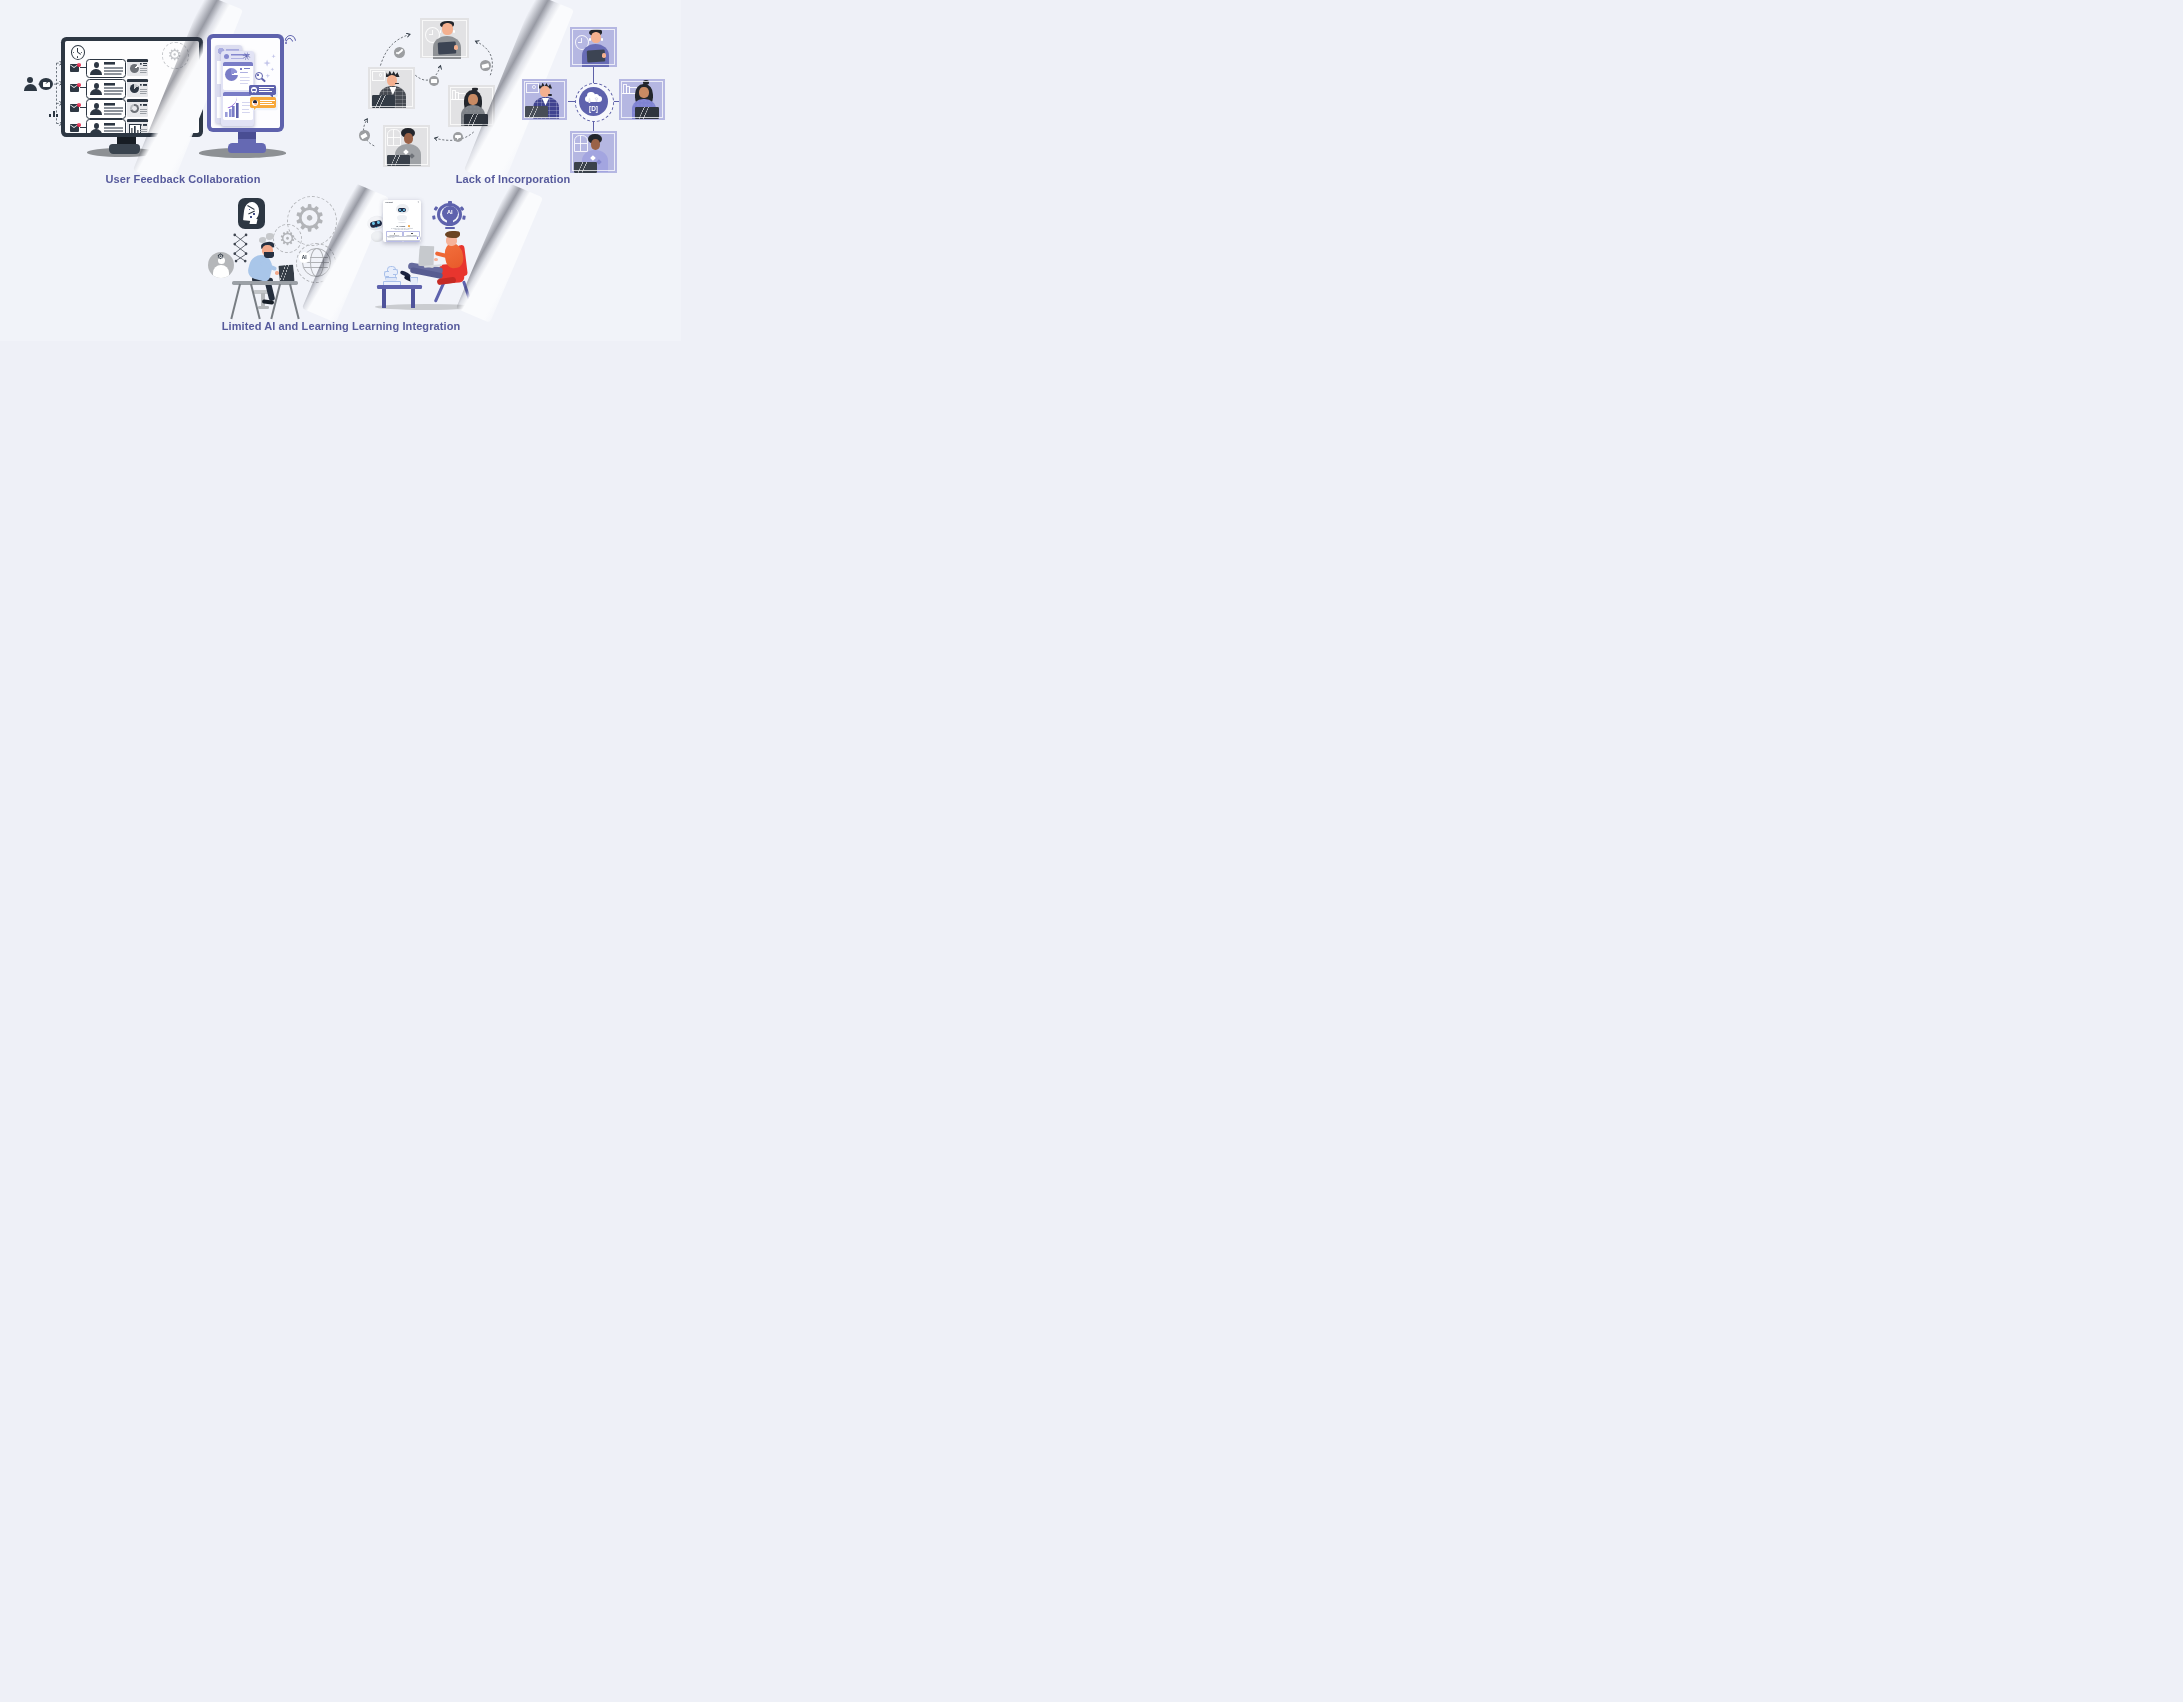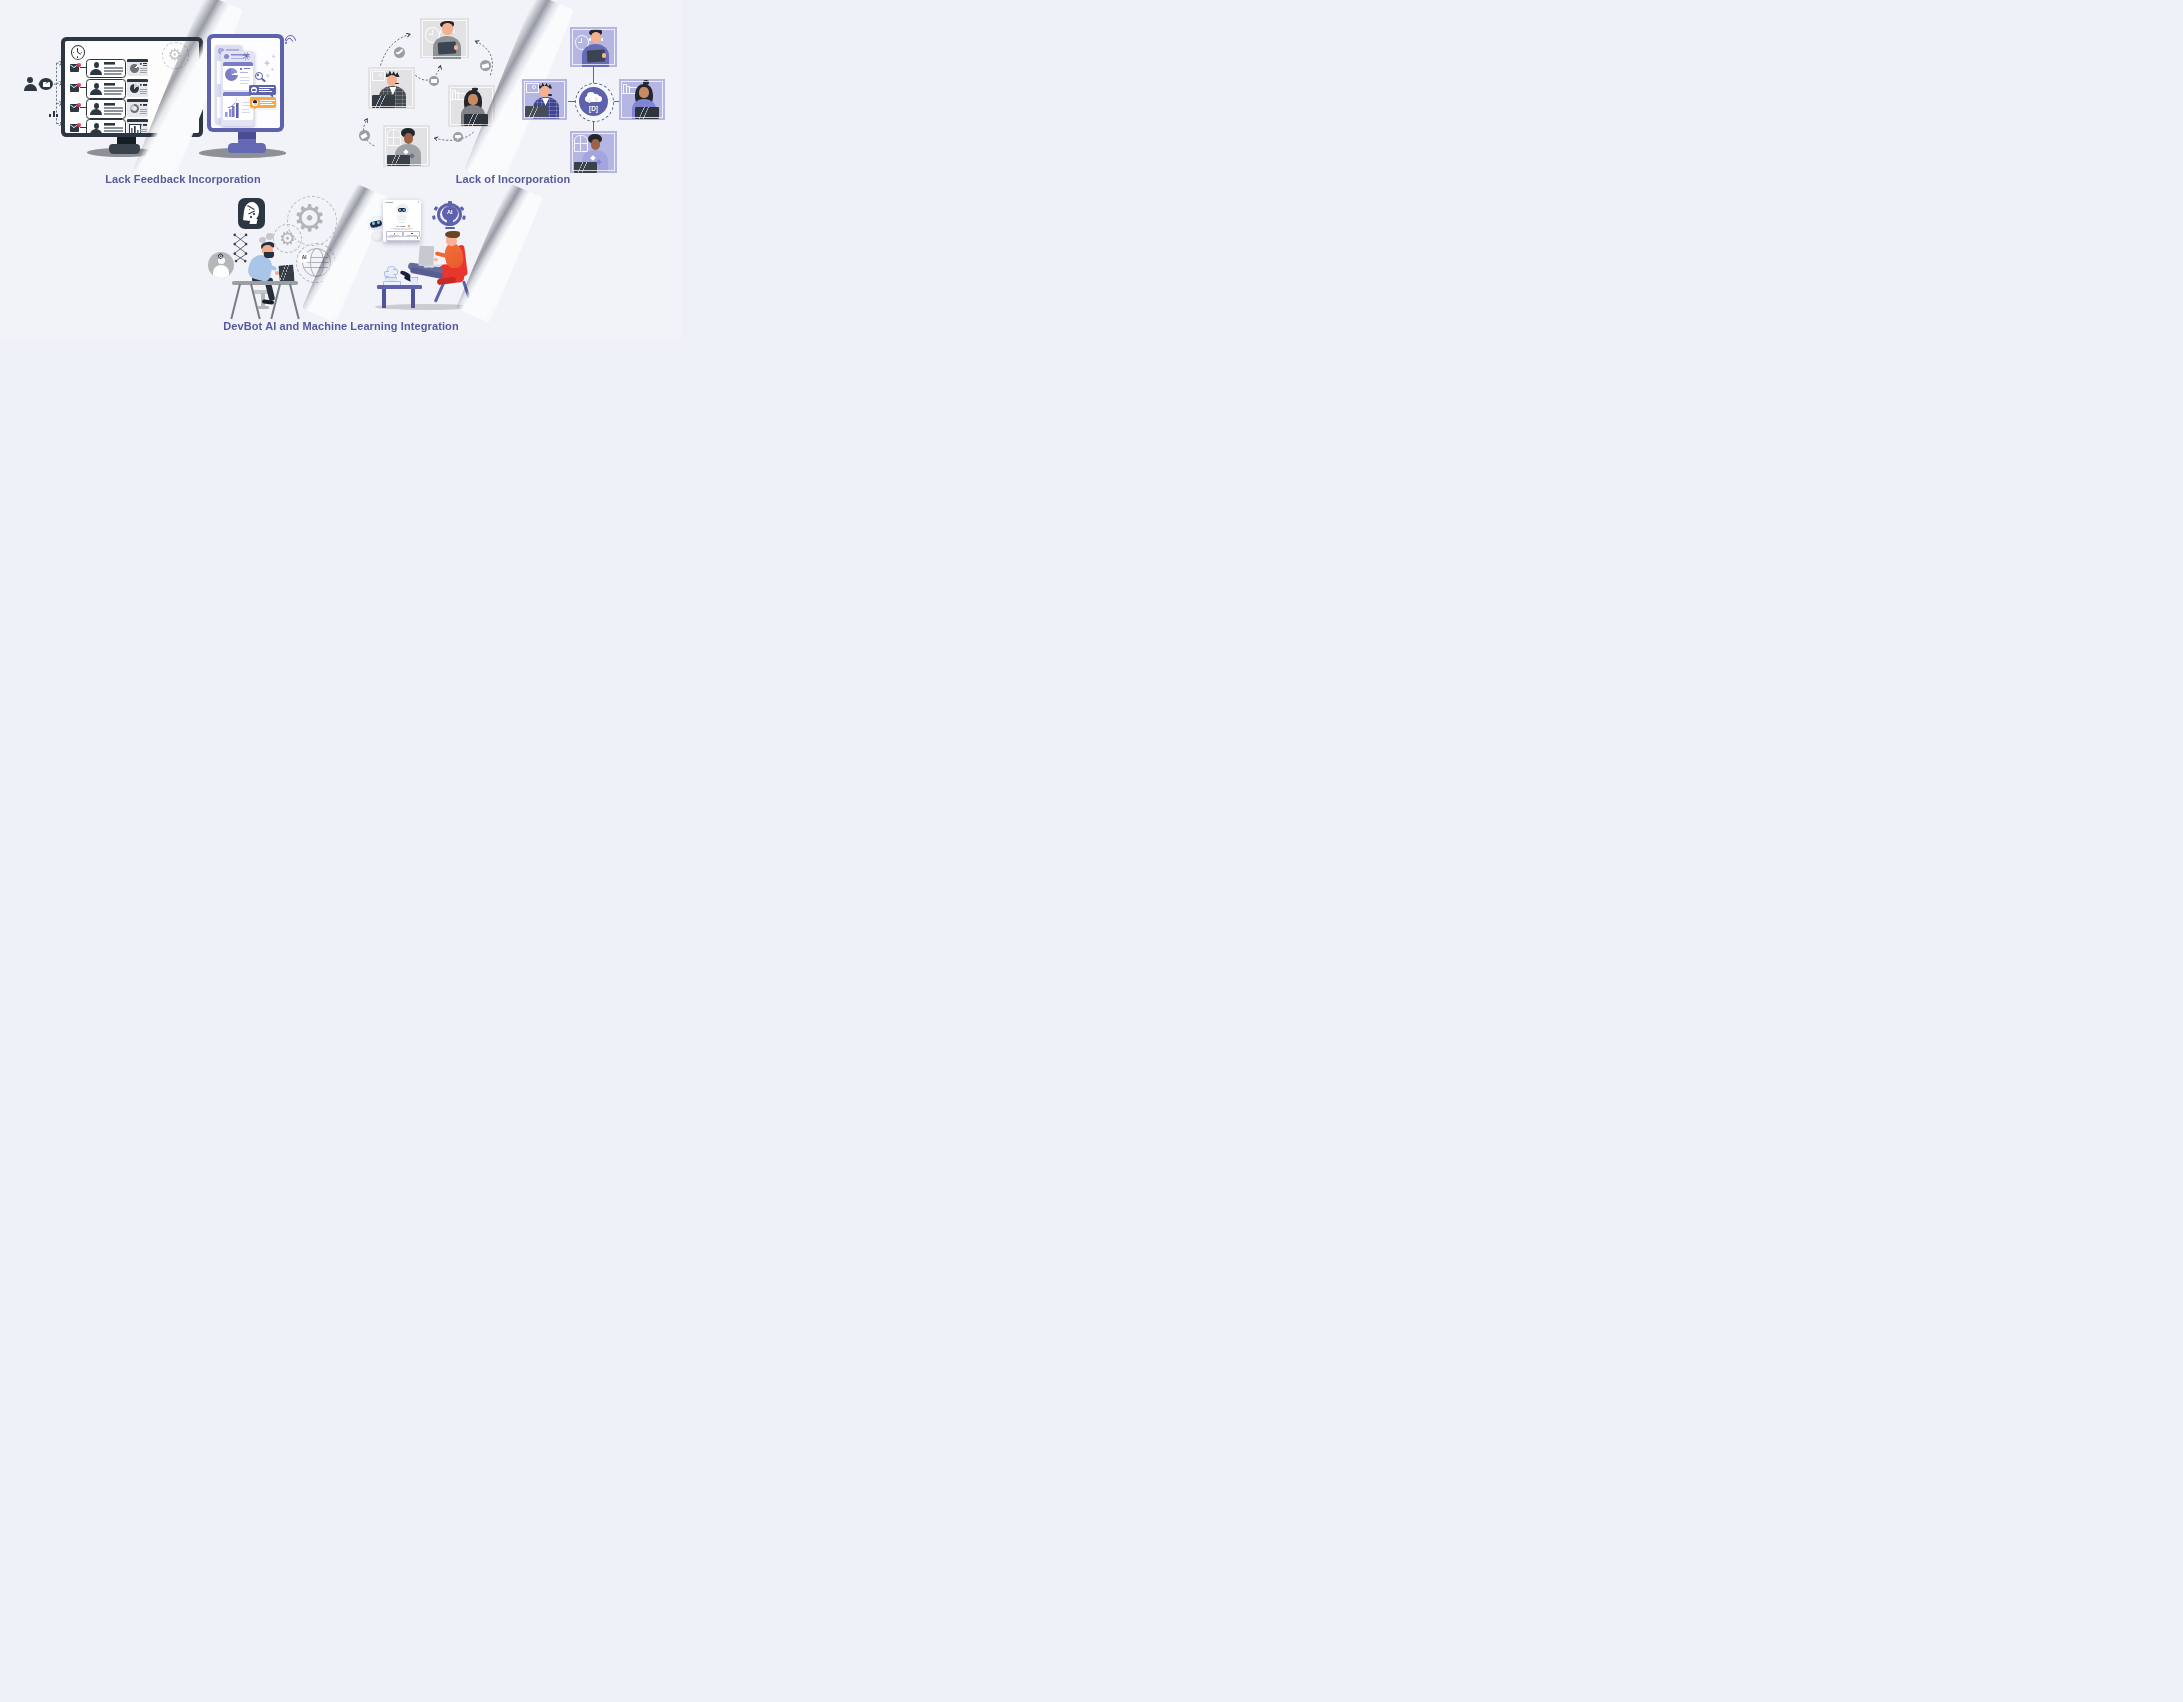--- a/index.html
+++ b/index.html
@@ -234,21 +234,21 @@
       </div>
     </div>
   </div>
 
   <div class="abs" style="left:283px;top:34px;width:11.4px;height:11.4px;">
     <div class="abs" style="left:1.7px;top:0.9px;width:8.7px;height:8.7px;border:1.3px solid #5e62ad;border-radius:50%;border-color:#5e62ad transparent transparent #5e62ad;transform:rotate(45deg);"></div>
     <div class="abs" style="left:3.1px;top:3.5px;width:4.8px;height:4.8px;border:1.3px solid #5e62ad;border-radius:50%;border-color:#5e62ad transparent transparent #5e62ad;transform:rotate(45deg);"></div>
     <div class="abs" style="left:2.2px;top:8.3px;width:2.2px;height:2.2px;border-radius:50%;background:#5e62ad;"></div>
   </div>
 
-  <div class="t-title" style="left:183px;top:173px;">Lack Feedback Incorporation</div>
+  <div class="t-title" style="left:183px;top:173px;">User Feedback Collaboration</div>
 
   <svg style="left:349px;top:13px;" width="157" height="162" viewBox="800 30 360 370">
     <g fill="none" stroke="#3a3f47" stroke-width="1.6" stroke-dasharray="5 4">
       <path d="M 872 150 C 884 112 902 90 940 78" marker-end="url(#arr)"></path>
       <path d="M 952 172 C 976 192 998 186 1010 150" marker-end="url(#arr)"></path>
       <path d="M 1124 172 C 1136 138 1126 110 1090 94" marker-end="url(#arr)"></path>
       <path d="M 1086 302 C 1064 322 1032 326 996 316" marker-end="url(#arr)"></path>
       <path d="M 858 334 C 836 324 824 300 842 272" marker-end="url(#arr)"></path>
     </g>
   </svg>
@@ -551,16 +551,16 @@
   <div class="abs" style="left:393px;top:269px;width:3.5px;height:4.4px;border:0.7px solid #a9c0ea;border-radius:0 2.2px 2.2px 0;border-left:none;background:#e8eefb;"></div>
   <div class="abs" style="left:385px;top:277px;width:10px;height:5.2px;border:0.7px solid #a9c0ea;background:#dfe7f8;clip-path:polygon(0 0,100% 0,84% 100%,16% 100%);"></div>
   <div class="abs" style="left:383px;top:281px;width:15.7px;height:3.5px;border:0.7px solid #a9c0ea;border-radius:0.9px;background:#eef2fc;"></div>
   <div class="abs" style="left:410px;top:277px;width:6.1px;height:7.4px;border:0.7px solid #a9c0ea;background:#e4ebf9;clip-path:polygon(0 0,100% 0,82% 100%,18% 100%);"></div>
   <div class="abs" style="left:377px;top:285px;width:45px;height:4.4px;border-radius:1.3px;background:#5e62ad;"></div>
   <div class="abs" style="left:382px;top:289px;width:4.4px;height:19px;background:#4f539b;"></div>
   <div class="abs" style="left:411px;top:289px;width:4.4px;height:19px;background:#4f539b;"></div>
 
   <div class="slash" style="left:481px;top:185px;width:37px;height:136px;transform:rotate(23deg);"></div>
 
-  <div class="t-title" style="left:341px;top:320px;">DevBot AI and Machine Learning Integration</div>
+  <div class="t-title" style="left:341px;top:320px;">Limited AI and Learning Learning Integration</div>
 
 </div>
 
 
 </body></html>

